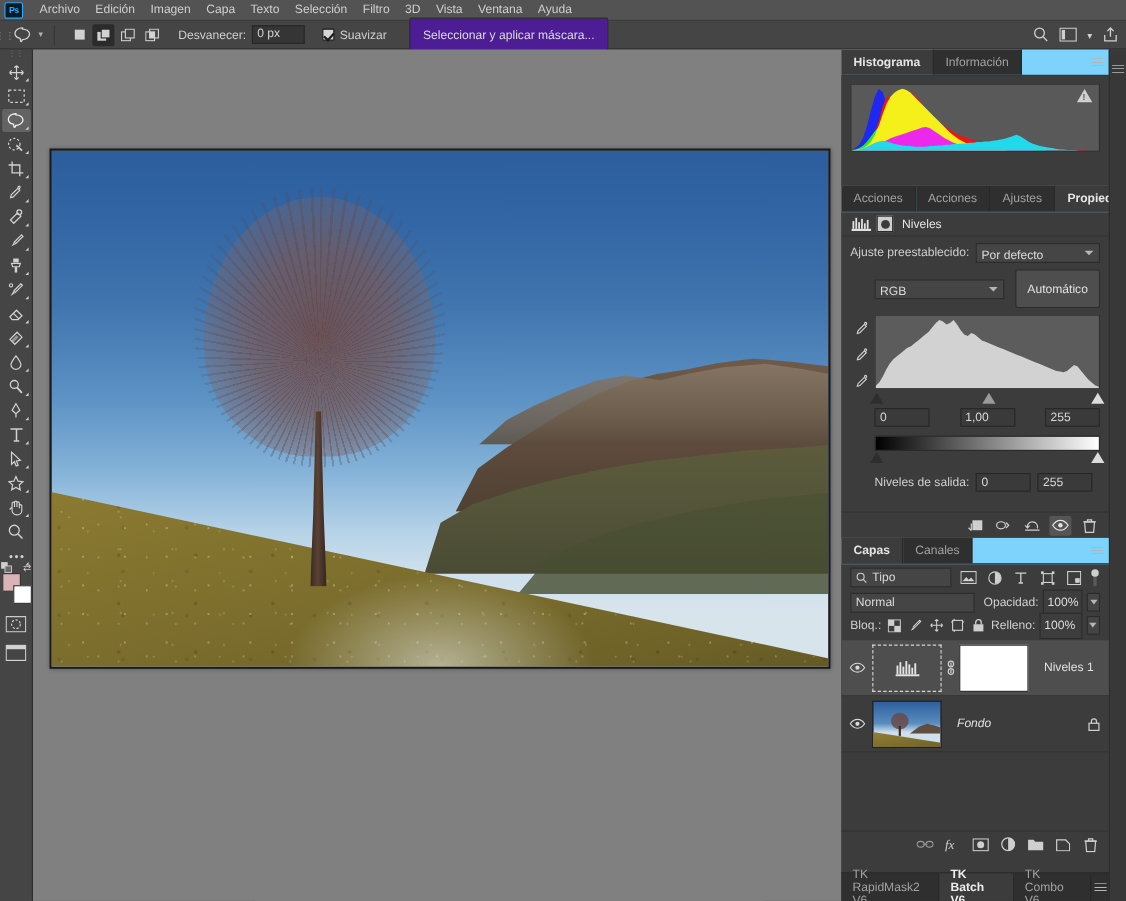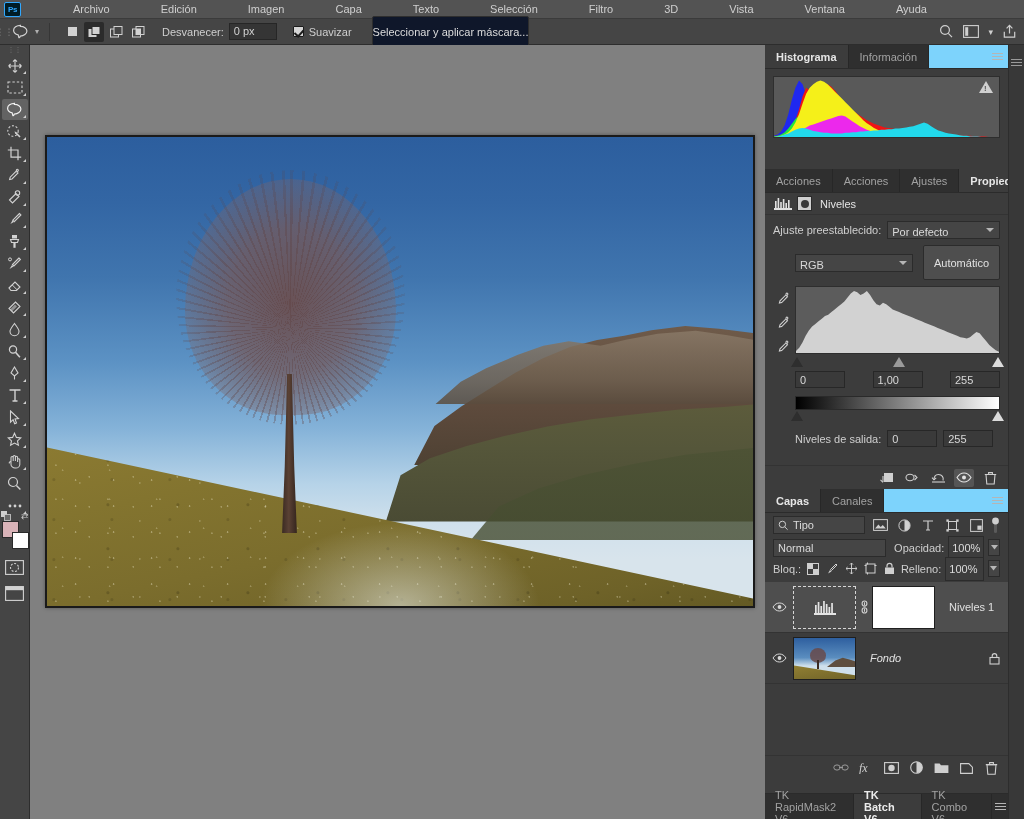--- a/index.html
+++ b/index.html
@@ -23,21 +23,20 @@
   #ps-logo {
     width: 17px; height: 15px; margin-left: 4px; margin-right: 8px;
     background: #001d26; border: 1px solid #31a8ff; border-radius: 2px;
     color: #31a8ff; font-size: 8px; font-weight: bold;
     display: flex; align-items: center; justify-content: center;
     letter-spacing: -0.5px;
   }
   .menu-item {
     padding: 2px 7px; font-size: 11px; color: #cfcfcf; cursor: default;
     white-space: nowrap;
-    margin-left: 37px;
   }
 
   
   #optionsbar {
     position: absolute; left: 0; top: 19px; width: 1024px; height: 26px;
     background: #454545; display: flex; align-items: center;
     border-bottom: 1px solid #2d2d2d;
   }
   #opt-grip {
     width: 9px; height: 26px; display: flex; align-items: center;
@@ -65,21 +64,21 @@
   .opt-check-wrap { display: flex; align-items: center; margin-left: 16px; gap: 5px; }
   .opt-check {
     width: 11px; height: 11px; background: #d6d6d6; border: 1px solid #1c1c1c;
     border-radius: 1px; position: relative;
   }
   .opt-check::after {
     content: ""; position: absolute; left: 2px; top: 1px; width: 4px; height: 7px;
     border: solid #1d1d1d; border-width: 0 2px 2px 0; transform: rotate(42deg);
   }
   .opt-button {
-    margin-left: 20px; height: 32px; padding: 0 0; background: #0f172a;
+    margin-left: 20px; height: 32px; padding: 0 12px; background: #4c1d95;
     border: 1px solid #2e2e2e; border-radius: 2px; color: #dcdcdc;
     font-size: 11px; display: flex; align-items: center;
     font-family: "Liberation Sans", sans-serif;
   }
   #opt-right { margin-left: auto; display: flex; align-items: center; padding-right: 7px; gap: 9px; }
 
   
   #toolbar {
     position: absolute; left: 0; top: 45px; width: 30px; height: 774px;
     background: #454545; border-right: 1px solid #2d2d2d;

